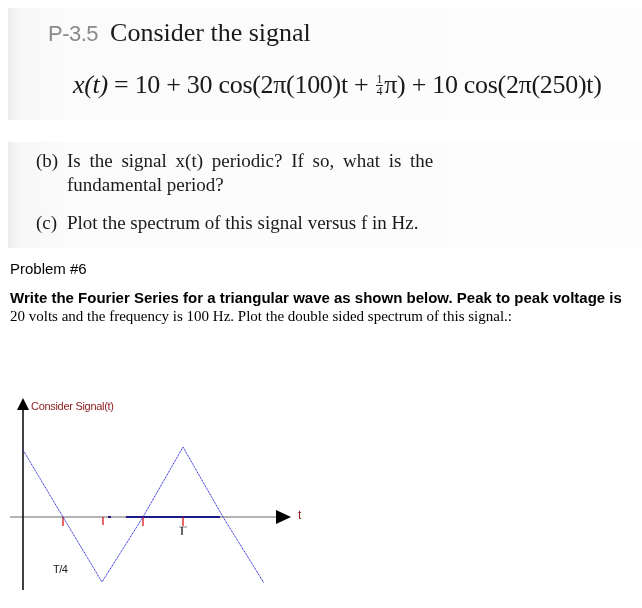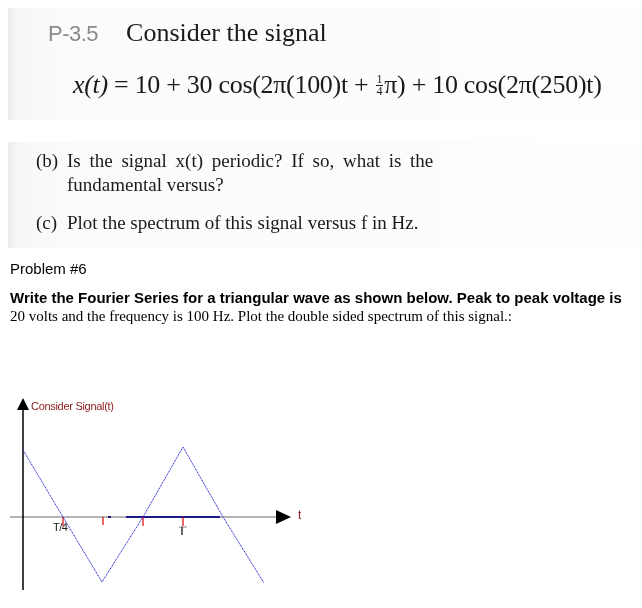--- a/index.html
+++ b/index.html
@@ -12,21 +12,21 @@
       background: linear-gradient(to right, #ececec 0px, #f7f7f7 10px, #fbfbfb 60px, #fdfdfd 100%);
     }
     #scan1 { top: 8px; height: 112px; }
     #scan2 { top: 142px; height: 106px; }
     .serif { font-family: "Liberation Serif", "DejaVu Serif", serif; color: #1a1a1a; }
     .prob-head {
       position: absolute; left: 40px; top: 10px; font-size: 26px; white-space: nowrap;
     }
     .prob-num {
       font-family: "Liberation Sans", sans-serif; color: #8a8a8a; font-size: 22px;
-      font-weight: normal; margin-right: 28px; letter-spacing: -0.5px;
+      font-weight: normal; margin-right: 12px; letter-spacing: -0.5px;
     }
     .equation {
       position: absolute; left: 38px; top: 62px; font-size: 26px; white-space: nowrap; letter-spacing: -0.3px;
     }
     .equation i { font-style: italic; margin-left: 27px; }
     .frac {
       display: inline-block; vertical-align: middle; text-align: center; font-size: 12px; line-height: 11px;
       margin: 0 1px; position: relative; top: -2px;
     }
     .frac .num { display: block; border-bottom: 1px solid #1a1a1a; padding: 0 1px; }
@@ -40,42 +40,42 @@
     #part-c { left: 28px; top: 70px; }
     .sans-text { position: absolute; left: 10px; font-size: 15px; color: #000; white-space: nowrap; }
     #problem6 { top: 260px; }
     #desc1 { top: 289px; font-weight: bold; }
     #desc2 { top: 308px; font-family: Liberation Serif, serif; }
     #chart { position: absolute; left: 0; top: 390px; width: 320px; height: 218px; }
     .axis-title {
       position: absolute; left: 31px; top: 10px; font-size: 11px; color: #8b1a1a; letter-spacing: -0.3px;
     }
     .t-label { position: absolute; left: 298px; top: 118px; font-size: 12px; color: #8b1a1a; }
-    .tick-label { position: absolute; font-size: 11px; color: #222; }
+    .tick-label { position: absolute; font-size: 11px; color: #222; margin-top: 42px; }
     #lbl-t4 { left: 53px; top: 131px; letter-spacing: -0.5px; }
   </style>
 </head>
 <body>
 
 <div class="scan" id="scan1">
   <div class="prob-head serif">
     <span class="prob-num">P-3.5</span><span>Consider the signal</span>
   </div>
   <div class="equation serif">
     <i>x(t)</i>
     <span>=</span>
     <span>10 + 30 cos(2π(100)t + </span><span class="frac"><span class="num">1</span><span class="den">4</span></span><span>π) + 10 cos(2π(250)t)</span>
   </div>
 </div>
 
 <div class="scan" id="scan2">
   <div class="part serif" id="part-b">
     <span class="lbl">(b)</span><span>Is the signal x(t) periodic? If so, what is the</span>
   </div>
-  <div class="part serif" id="part-b2">fundamental versus?</div>
+  <div class="part serif" id="part-b2">fundamental period?</div>
   <div class="part serif" id="part-c">
     <span class="lbl">(c)</span><span>Plot the spectrum of this signal versus f in Hz.</span>
   </div>
 </div>
 
 <div class="sans-text" id="problem6">Problem #6</div>
 <div class="sans-text" id="desc1">Write the Fourier Series for a triangular wave as shown below. Peak to peak voltage is</div>
 <div class="sans-text" id="desc2">20 volts and the frequency is 100 Hz. Plot the double sided spectrum of this signal.:</div>
 
 <div id="chart">

